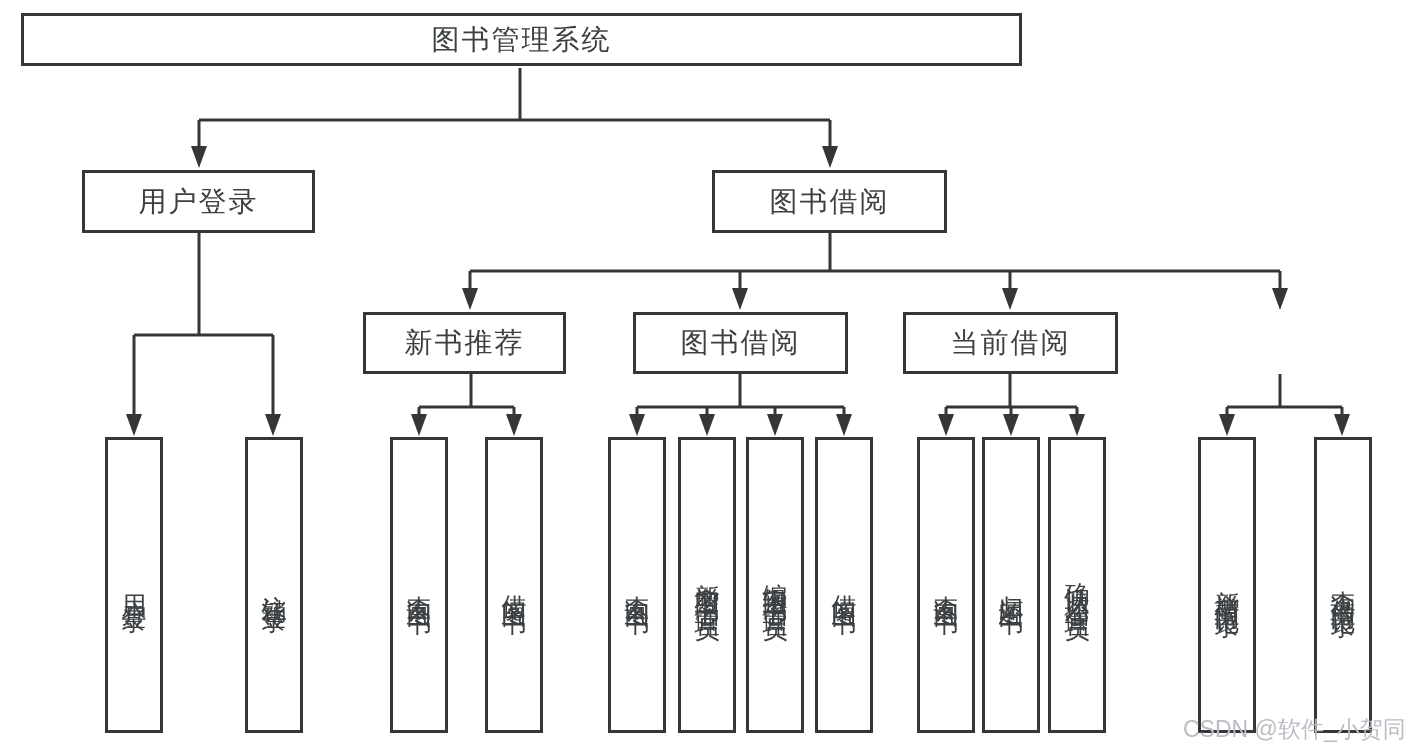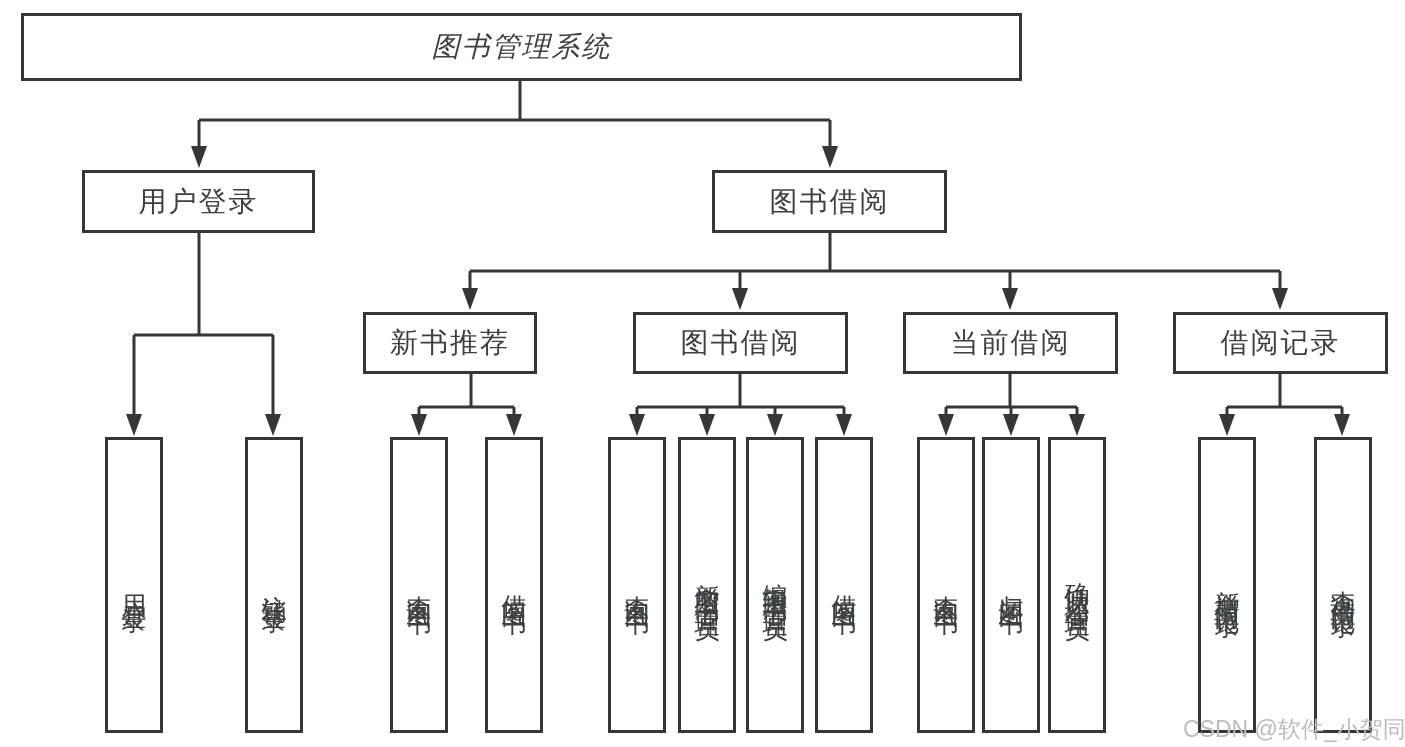--- a/index.html
+++ b/index.html
@@ -78,29 +78,28 @@
       <polygon points="767,414 783,414 775,436"></polygon>
       <polygon points="836,414 852,414 844,436"></polygon>
       <polygon points="938,414 954,414 946,436"></polygon>
       <polygon points="1003,414 1019,414 1011,436"></polygon>
       <polygon points="1069,414 1085,414 1077,436"></polygon>
       <polygon points="1219,414 1235,414 1227,436"></polygon>
       <polygon points="1334,414 1350,414 1342,436"></polygon>
     </g>
   </svg>
 
-  <div class="box h" style="left:21px;top:13px;width:1001px;height:68px;font-style:italic;">图书管理系统</div>
+  <div class="box h" style="left:21px;top:13px;width:1001px;height:53px;">图书管理系统</div>
 
   <div class="box h" style="left:82px;top:170px;width:233px;height:63px;">用户登录</div>
   <div class="box h" style="left:712px;top:170px;width:235px;height:63px;">图书借阅</div>
 
-  <div class="box h l3" style="left:363px;width:174px;">新书推荐</div>
+  <div class="box h l3" style="left:363px;width:203px;">新书推荐</div>
   <div class="box h l3" style="left:903px;">当前借阅</div>
   <div class="box h l3" style="left:633px;">图书借阅</div>
-  <div class="box h l3" style="left:1173px;">借阅记录</div>
 
   <div class="box v leaf" style="left:105px;">用户登录</div>
   <div class="box v leaf" style="left:245px;">注销登录</div>
 
   <div class="box v leaf" style="left:390px;">查询图书</div>
   <div class="box v leaf" style="left:485px;">借阅图书</div>
 
   <div class="box v leaf" style="left:608px;">查询图书</div>
   <div class="box v leaf" style="left:678px;">新增图书（管理员）</div>
   <div class="box v leaf" style="left:746px;">编辑图书（管理员）</div>

